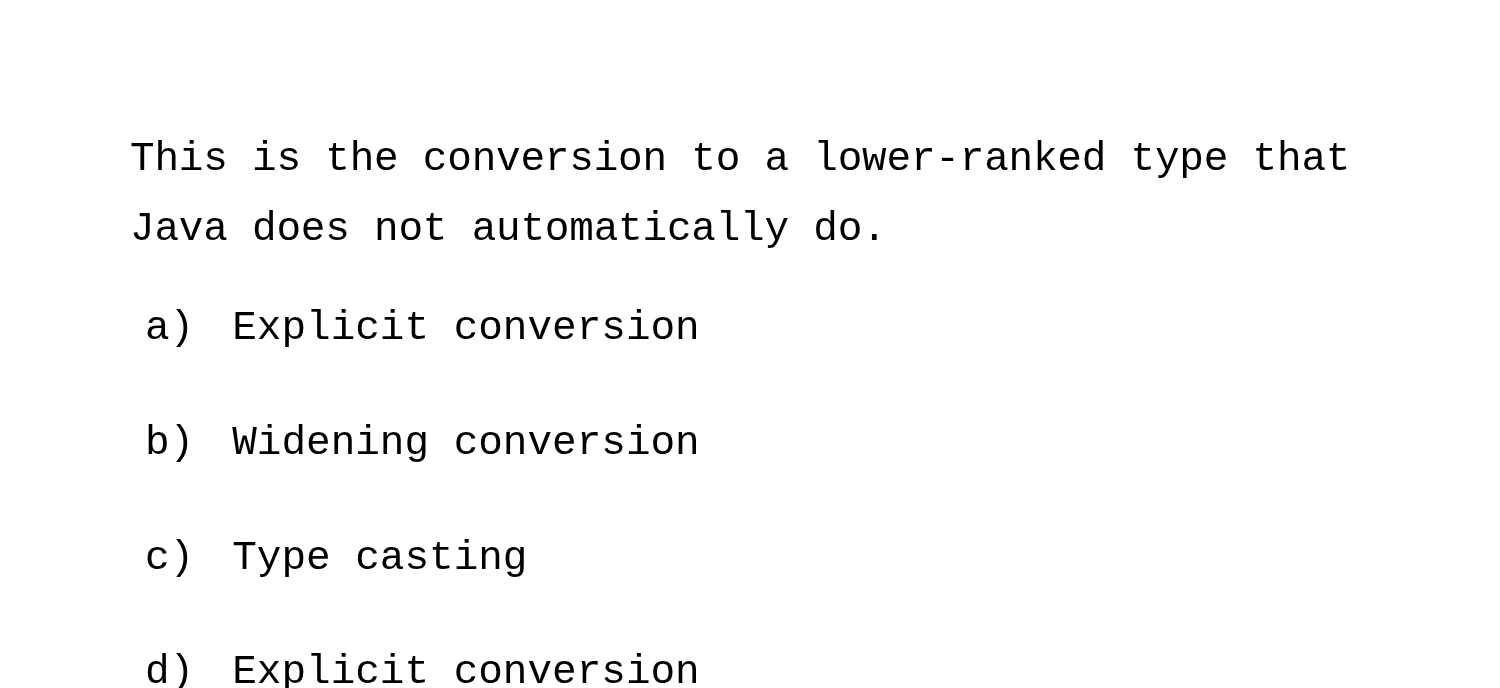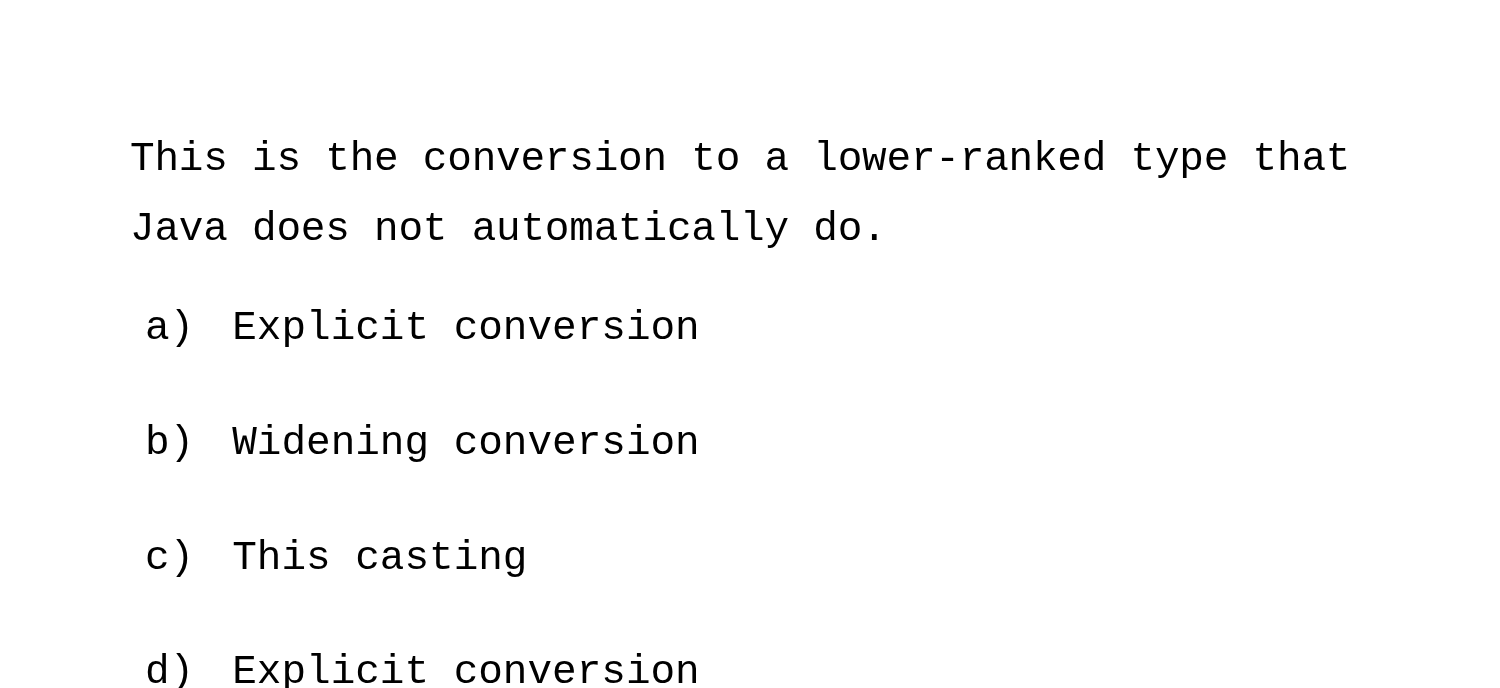--- a/index.html
+++ b/index.html
@@ -45,19 +45,19 @@
   <div class="option">
     <span class="option-label">a)</span>
     <span class="option-text">Explicit conversion</span>
   </div>
   <div class="option">
     <span class="option-label">b)</span>
     <span class="option-text">Widening conversion</span>
   </div>
   <div class="option">
     <span class="option-label">c)</span>
-    <span class="option-text">This casting</span>
+    <span class="option-text">Type casting</span>
   </div>
   <div class="option">
     <span class="option-label">d)</span>
     <span class="option-text">Explicit conversion</span>
   </div>
 </div>
 
 </body></html>

